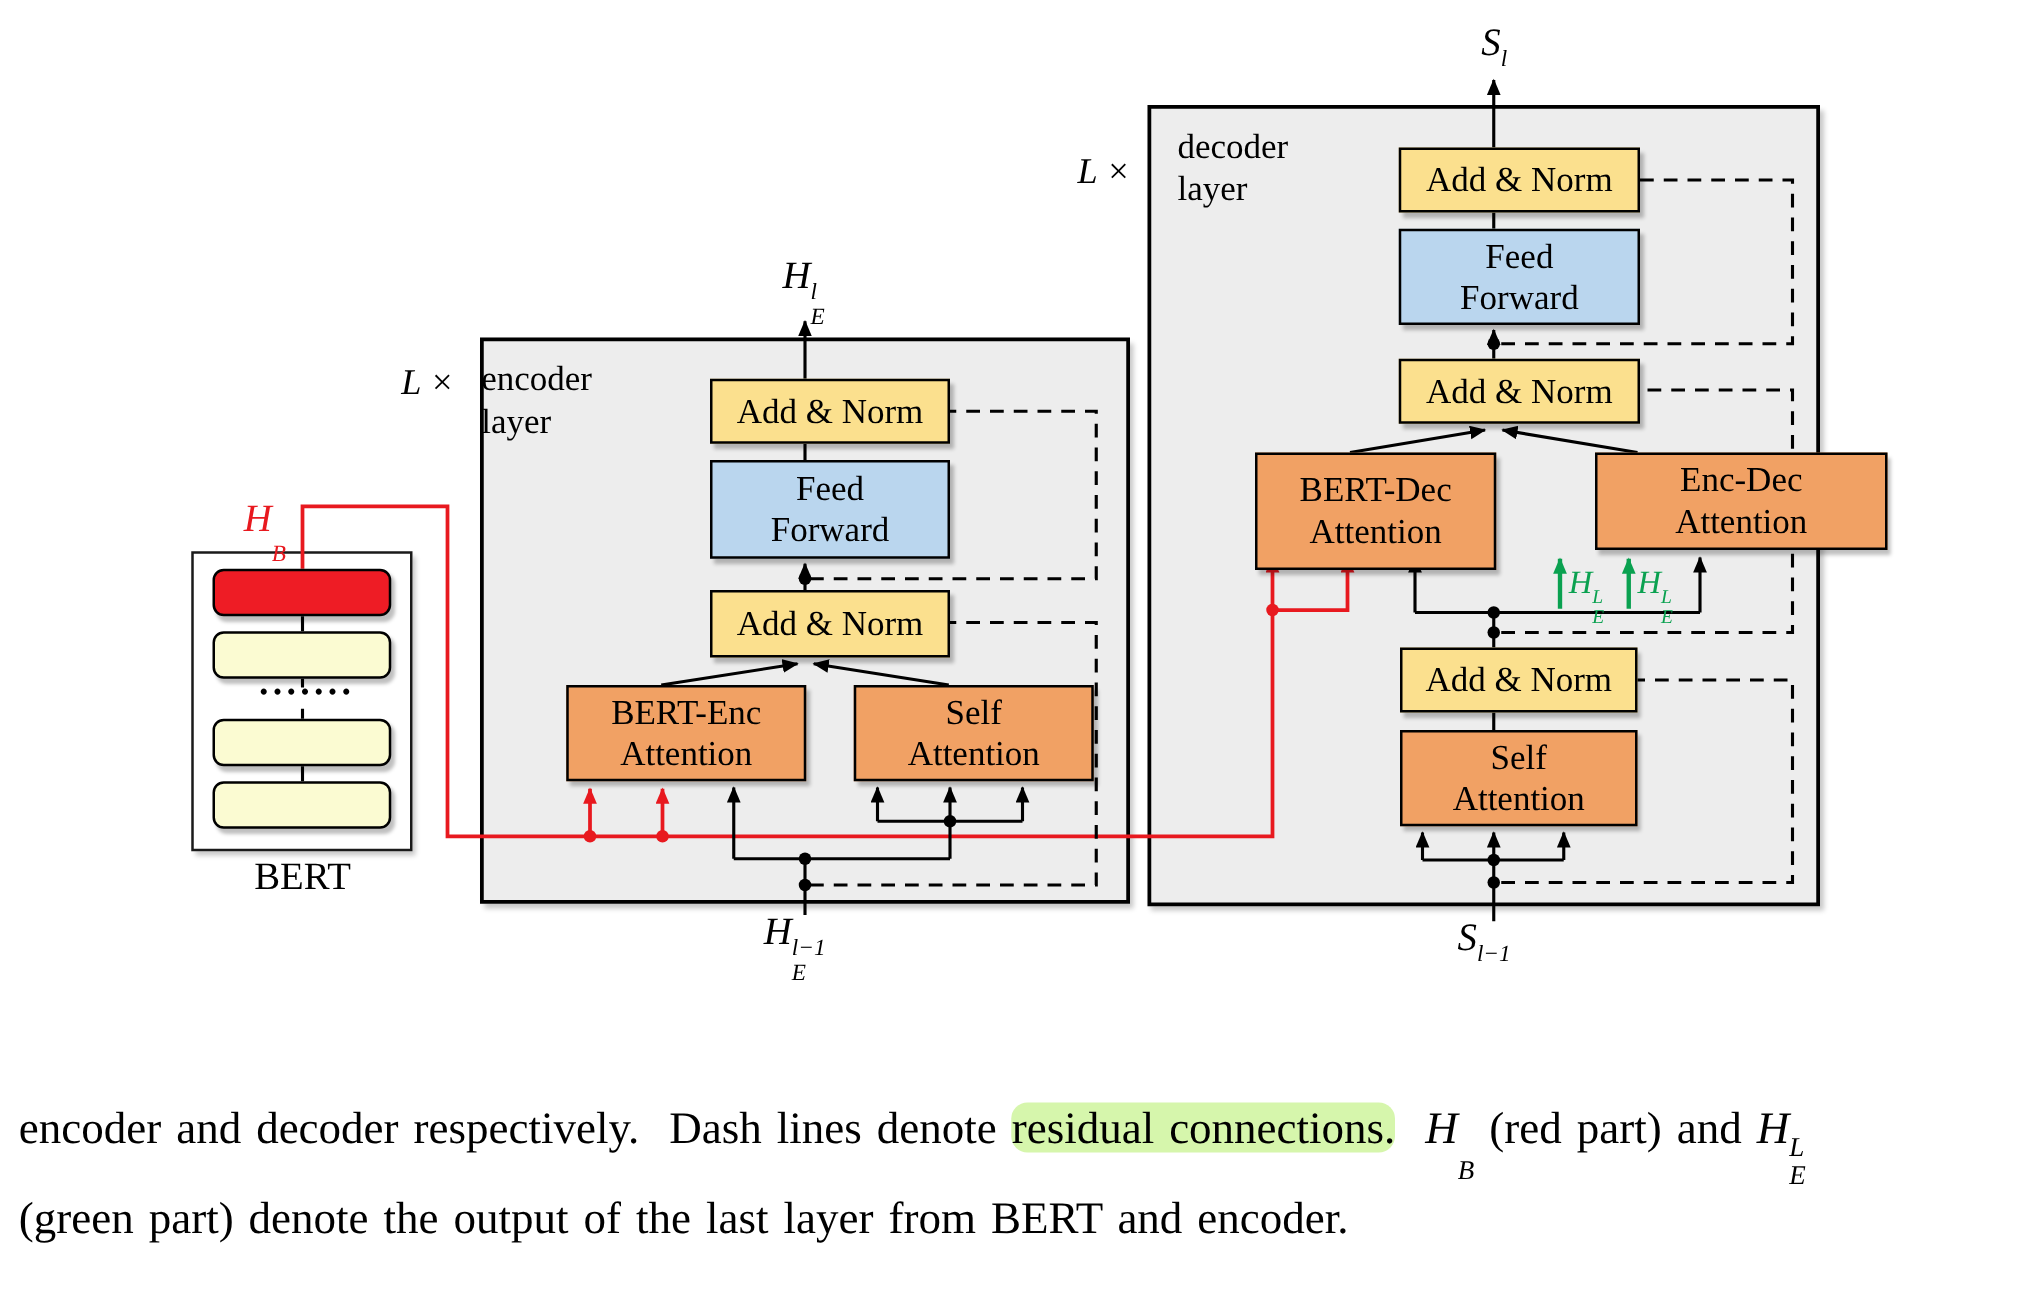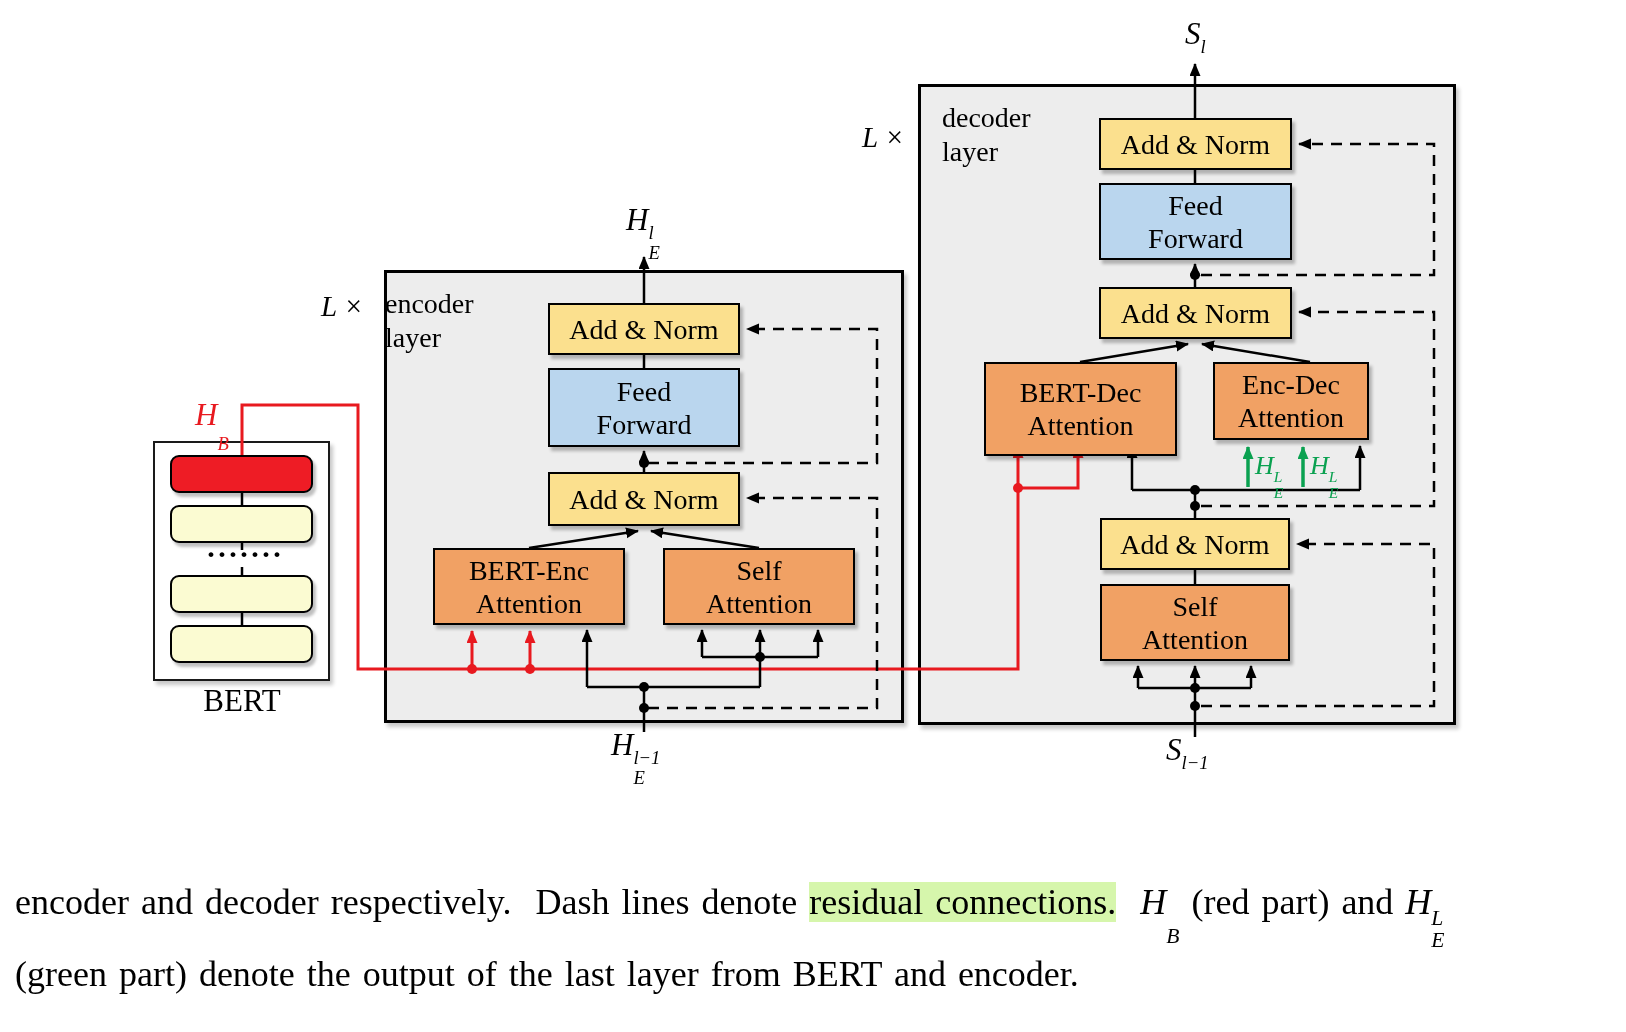--- a/index.html
+++ b/index.html
@@ -21,32 +21,32 @@
   .ln{stroke:#000;stroke-width:2.5;fill:none;}
   .dsh{stroke:#000;stroke-width:2.5;fill:none;stroke-dasharray:11 8;}
   .redln{stroke:var(--c-red);stroke-width:3;fill:none;}
   .grnln{stroke:var(--c-green);stroke-width:3.5;fill:none;}
   .dot{fill:#000;}
   .rdot{fill:var(--c-red);}
   .mk-b{fill:#000;} .mk-r{fill:var(--c-red);} .mk-g{fill:var(--c-green);}
 
   .block{position:absolute;z-index:3;border:2.5px solid #000;display:flex;flex-direction:column;
          align-items:center;justify-content:center;text-align:center;
-         font-size:28px;line-height:33px;color:#000;box-shadow:3px 4px 3px rgba(0,0,0,0.25);}
+         font-size:28px;line-height:33px;color:#000;box-shadow:3px 4px 3px rgba(0,0,0,0.25);margin-left:20px;}
   .yellow{background:var(--c-yellow);} .blue{background:var(--c-blue);} .orange{background:var(--c-orange);}
   #enc-an1{left:548px;top:303px;width:192px;height:52px;}
   #enc-ff {left:548px;top:368px;width:192px;height:79px;}
   #enc-an2{left:548px;top:472px;width:192px;height:54px;}
   #enc-battn{left:433px;top:548px;width:192px;height:77px;}
   #enc-sattn{left:663px;top:548px;width:192px;height:77px;}
   #dec-an1{left:1099px;top:118px;width:193px;height:52px;}
   #dec-ff {left:1099px;top:183px;width:193px;height:77px;}
   #dec-an2{left:1099px;top:287px;width:193px;height:52px;}
   #dec-battn{left:984px;top:362px;width:193px;height:94px;}
-  #dec-eattn{left:1213px;top:362px;width:156px;height:78px;}
+  #dec-eattn{left:1256px;top:362px;width:234px;height:78px;}
   #dec-an3{left:1100px;top:518px;width:190px;height:52px;}
   #dec-sattn{left:1100px;top:584px;width:190px;height:77px;}
 
   .bert-row{position:absolute;left:170px;width:143px;height:38px;border:2px solid #000;
             border-radius:9px;z-index:3;box-shadow:3px 4px 3px rgba(0,0,0,0.25);}
   #bert-red{top:455px;background:var(--c-bertred);}
   #bert-y1{top:505px;background:var(--c-pale);}
   #bert-y2{top:575px;background:var(--c-pale);}
   #bert-y3{top:625px;background:var(--c-pale);}
   #bert-dots{position:absolute;left:206px;top:543px;width:72px;text-align:center;z-index:3;
@@ -68,21 +68,21 @@
   #enc-out-label{left:626px;top:202px;}
   #enc-in-label{left:611px;top:727px;}
   #dec-out-label{left:1185px;top:16px;}
   #dec-in-label{left:1166px;top:732px;}
   .grnlbl{color:var(--c-green);font-size:26px;}
   #hel1{left:1255px;top:451px;} #hel2{left:1310px;top:451px;}
 
   #caption{position:absolute;left:15px;top:880px;width:1606px;z-index:4;
            font-size:36px;line-height:44px;color:#000;word-spacing:3px;}
   .capline{white-space:pre-wrap;}
-  .hl{background:var(--c-hl);}
+  .hl{background:var(--c-hl);border-radius:13px;}
   #caption .mlabel{font-size:1em;}
 
   #watermark{position:absolute;left:1318px;top:946px;z-index:5;font-size:45px;
              color:var(--c-wm);opacity:0.62;letter-spacing:3px;
              font-family:"DejaVu Sans",sans-serif;}
 </style>
 </head>
 <body>
 
 <div id="stage">

